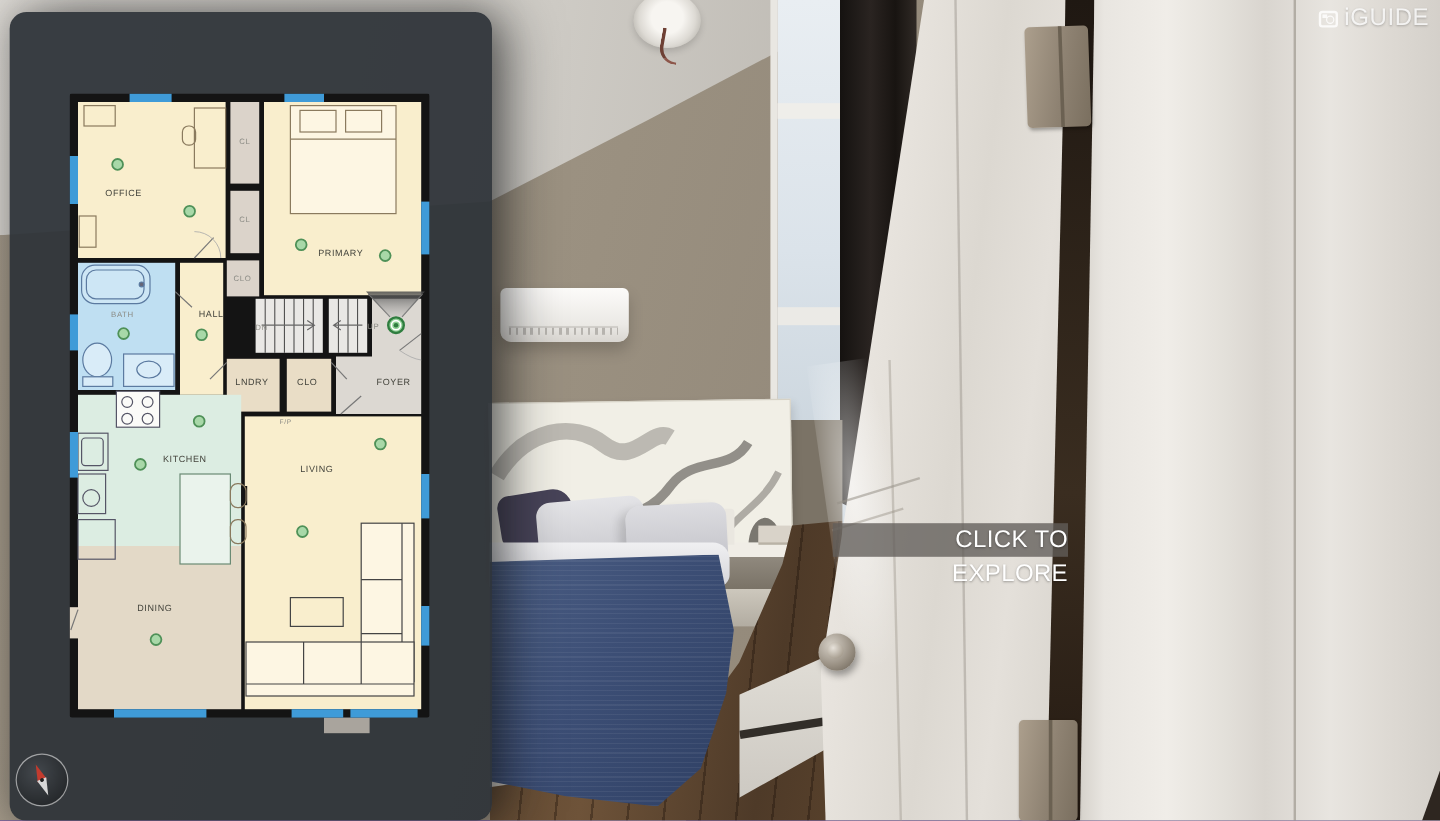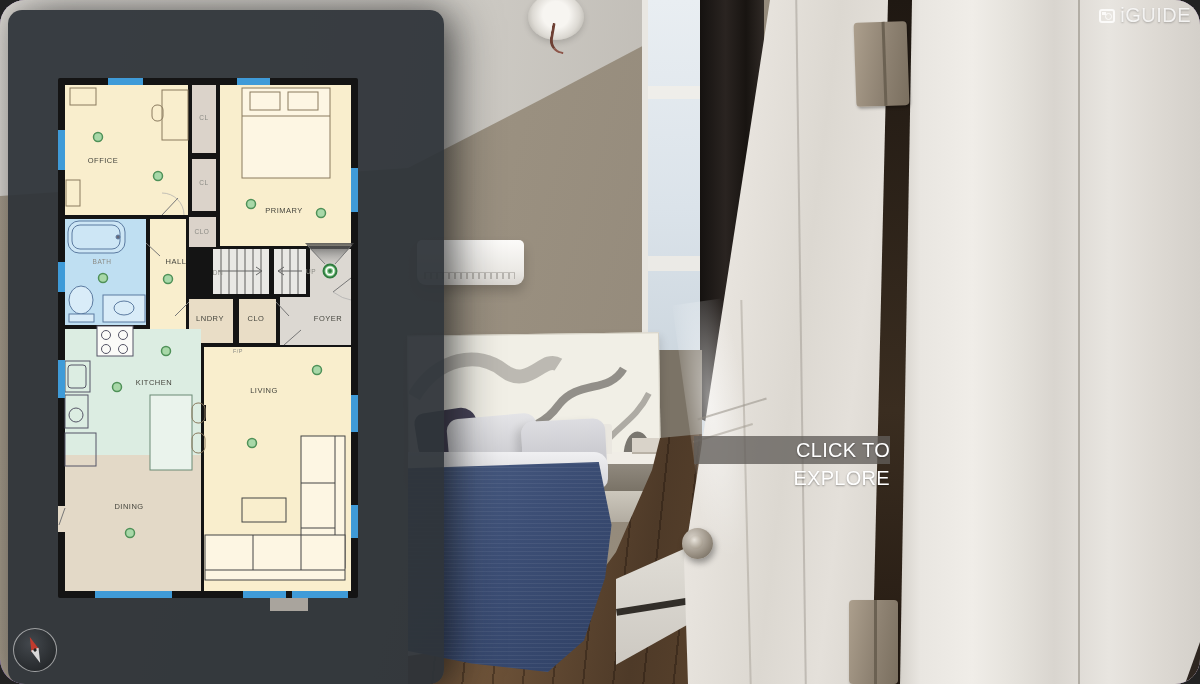--- a/index.html
+++ b/index.html
@@ -1,18 +1,18 @@
 <!DOCTYPE html>
 <html style="--c-cream: #f9eecd; --c-gray: #dbd3ca; --c-tan: #e9ddc6; --c-blue: #bfdff2; --c-mint: #dcede2; --c-beige: #e3d9c7; --c-foyer: #dcd8d2; --c-stairs: #e9e8e5;"><head>
 <meta charset="utf-8">
 <style>
   html,body{margin:0;padding:0;background:#222;}
   *{box-sizing:border-box;}
   #stage{position:relative;width:1200px;height:684px;overflow:hidden;
-         font-family:"Liberation Sans",sans-serif;background:#8b5cf6;border-radius:25px;}
+         font-family:"Liberation Sans",sans-serif;background:#8b5cf6;}
   .abs{position:absolute;}
 
   
   #pano{position:absolute;inset:0;cursor:pointer;}
   .wall{inset:0;background:linear-gradient(105deg,#a89e8e 0%,#9a9080 40%,#8e8476 75%,#867c6e 100%);}
   .ceiling{left:0;top:0;width:780px;height:196px;
     background:linear-gradient(100deg,#dcd9d4 0%,#cfccc6 55%,#b8b4ad 100%);
     clip-path:polygon(0 0,700px 0,688px 22px,540px 100px,408px 168px,0 196px);}
   .smoke{left:528px;top:-6px;width:56px;height:46px;border-radius:50%;
     background:radial-gradient(circle at 50% 45%,#f7f5f1 35%,#dddad4 62%,#c2bfb8 78%,#b1aea7 100%);
@@ -89,21 +89,21 @@
   #logo{right:9px;top:4px;display:flex;align-items:center;gap:5px;color:rgba(255,255,255,.82);
     font-size:20px;letter-spacing:.5px;text-shadow:0 1px 2px rgba(0,0,0,.25);}
   #logo .mark{position:relative;width:16px;height:14px;border:2px solid rgba(255,255,255,.82);border-radius:3px;}
   #logo .mark i{position:absolute;right:1px;bottom:1px;width:7px;height:7px;border:1.6px solid rgba(255,255,255,.82);border-radius:50%;}
   #logo .mark b{position:absolute;left:1px;top:1px;width:4px;height:3px;background:rgba(255,255,255,.82);}
   #badge360{left:734px;top:285px;width:112px;height:112px;cursor:pointer;}
   #cta{left:694px;top:436px;width:196px;height:28px;background:rgba(97,94,90,.78);color:#fff;
     font-size:20px;line-height:28px;text-align:right;letter-spacing:.3px;text-shadow:0 1px 2px rgba(0,0,0,.35);}
 
   
-  #panel{left:8px;top:10px;width:436px;height:674px;background:rgba(46,51,56,.94);border-radius:14px;
+  #panel{left:8px;top:10px;width:402px;height:674px;background:rgba(46,51,56,.94);border-radius:14px;
     box-shadow:18px 0 44px -6px rgba(18,20,22,.55),0 0 30px rgba(0,0,0,.3);}
   #fp{position:absolute;left:50px;top:68px;cursor:pointer;}
   .rl{font-family:"Liberation Sans",sans-serif;font-size:7.5px;fill:#45453d;letter-spacing:.5px;text-anchor:middle;}
   .rl.sm{font-size:6.5px;fill:#8b8b85;}
   .rl.xs{font-size:5.5px;fill:#8b8b85;}
   #floor-btn{left:245px;top:625px;width:152px;height:32px;border:none;border-radius:16px;cursor:pointer;
     background:rgba(23,27,31,.8);color:#fff;font-family:"Liberation Sans",sans-serif;font-size:15px;
     display:flex;align-items:center;justify-content:center;gap:8px;}
   #compass{left:5px;top:618px;width:44px;height:44px;border-radius:50%;cursor:pointer;
     background:radial-gradient(circle at 40% 35%,#43484d,#26292c 75%);

